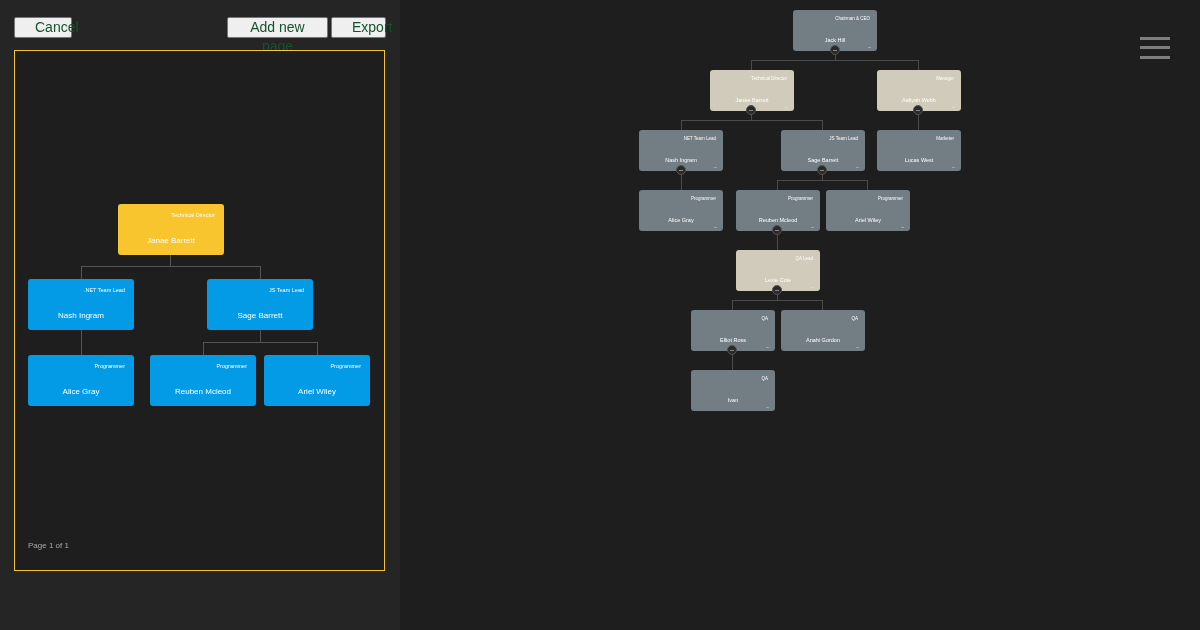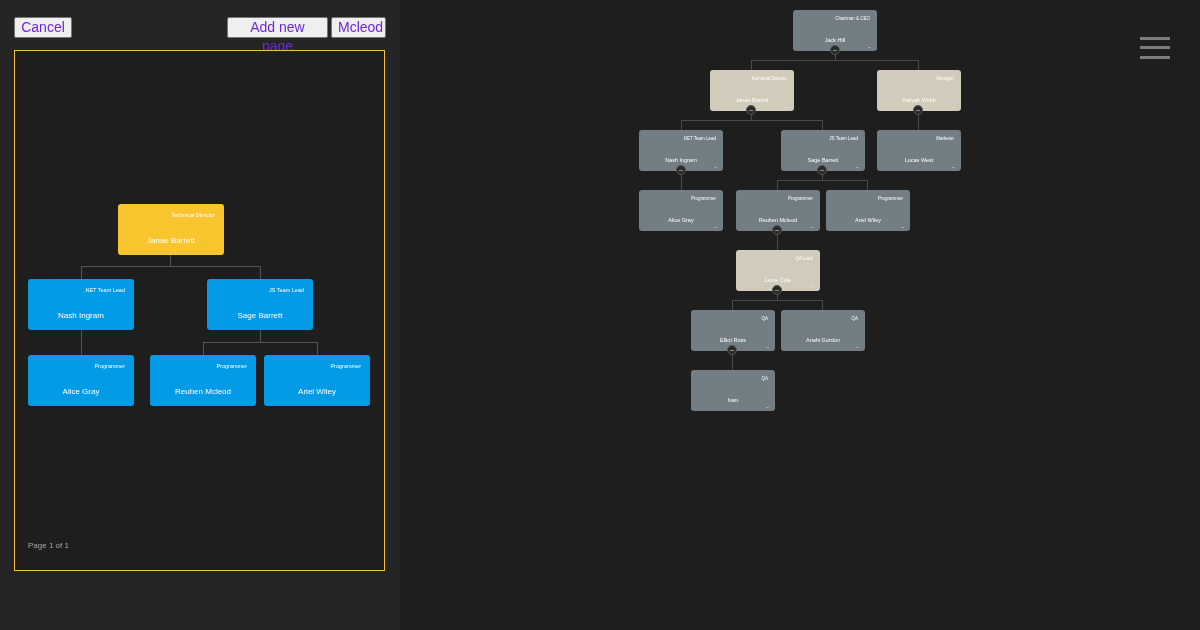--- a/index.html
+++ b/index.html
@@ -1,21 +1,21 @@
 <!DOCTYPE html>
 <html><head>
 <meta charset="utf-8">
 <style>
   * { box-sizing: border-box; margin: 0; padding: 0; }
   html, body { width: 1200px; height: 630px; overflow: hidden; background: #1e1e1e; font-family: "Liberation Sans", sans-serif; }
   .left-panel { position: absolute; left: 0; top: 0; width: 400px; height: 630px; background: #252525; }
   .btn {
-    position: absolute; top: 17px; height: 21px; padding: 0 6px;
+    position: absolute; top: 17px; height: 21px; padding: 0 20px;
     background: #efefef; border: 1px solid #767676; border-radius: 2px;
-    font-family: "Liberation Sans", sans-serif; font-size: 14px; color: #6d28d9;
+    font-family: "Liberation Sans", sans-serif; font-size: 14px; color: #14532d;
     line-height: 19px; cursor: pointer;
   }
   #btn-cancel { left: 14px; width: 58px; }
   #btn-add { left: 227px; width: 101px; }
   #btn-export { left: 331px; width: 55px; }
   .page-preview {
     position: absolute; left: 14px; top: 50px; width: 371px; height: 521px;
     background: #1e1e1e; border: 1px solid #f5c33b;
   }
   .page-footer { position: absolute; left: 13px; top: 490px; font-size: 8px; color: #aaaaaa; }
@@ -35,21 +35,21 @@
   .cline { position: absolute; background: #4a4a4a; }
   .menu-icon { position: absolute; left: 740px; top: 37px; width: 30px; height: 22px; cursor: pointer; }
   .menu-icon span { position: absolute; left: 0; width: 30px; height: 3px; background: #7d7d7d; }
 </style>
 </head>
 <body>
 
 <div class="left-panel">
   <button id="btn-cancel" class="btn">Cancel</button>
   <button id="btn-add" class="btn">Add new page</button>
-  <button id="btn-export" class="btn">Mcleod</button>
+  <button id="btn-export" class="btn">Export</button>
 
   <div class="page-preview">
 
     <div class="line" style="left:155px;top:202px;width:1px;height:14px;"></div>
     <div class="line" style="left:66px;top:215px;width:179px;height:1px;"></div>
     <div class="line" style="left:66px;top:215px;width:1px;height:13px;"></div>
     <div class="line" style="left:245px;top:215px;width:1px;height:13px;"></div>
     <div class="line" style="left:66px;top:279px;width:1px;height:25px;"></div>
     <div class="line" style="left:245px;top:279px;width:1px;height:13px;"></div>
     <div class="line" style="left:188px;top:291px;width:114px;height:1px;"></div>

